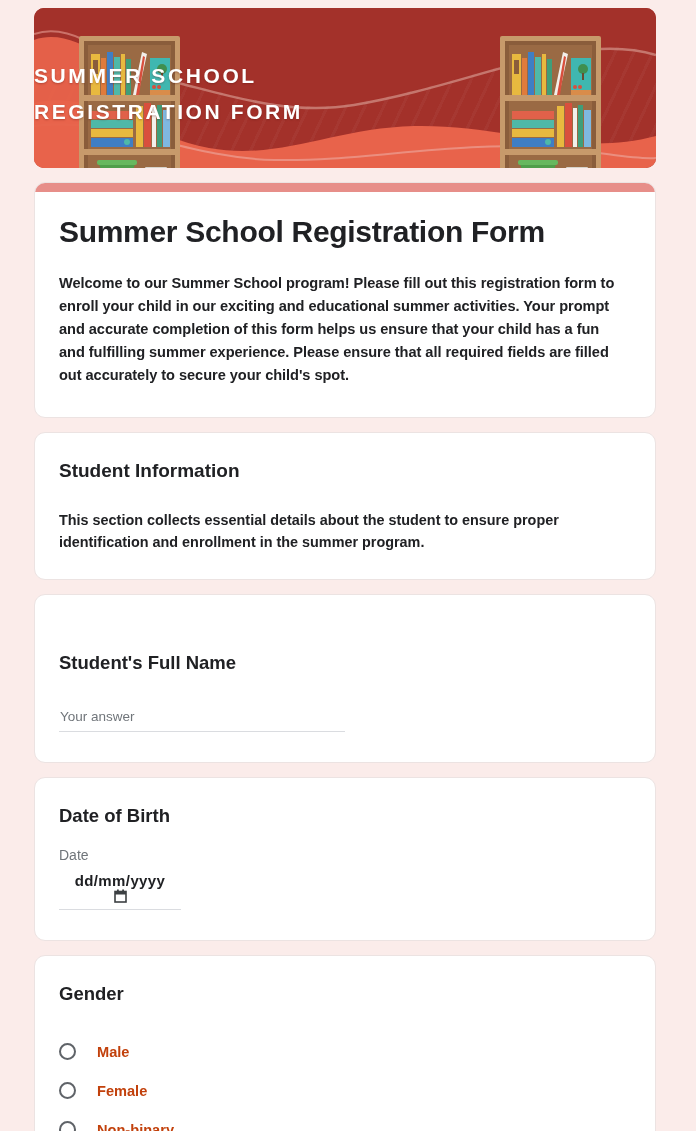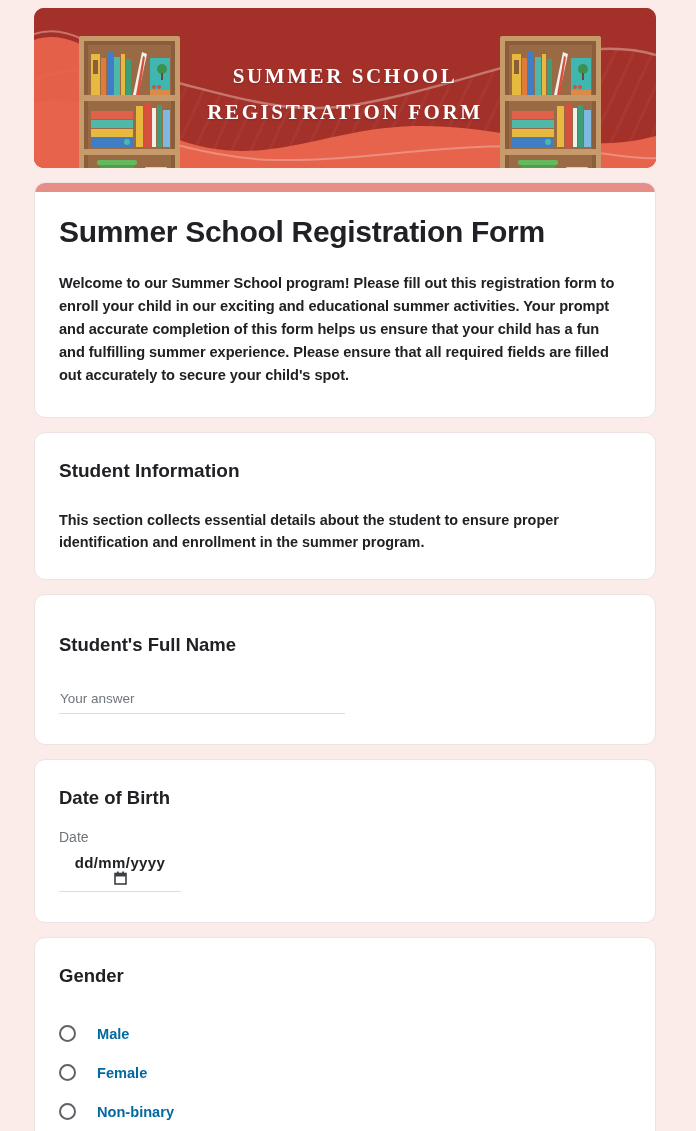--- a/index.html
+++ b/index.html
@@ -48,23 +48,23 @@
     inset: 0;
     width: 100%;
     height: 100%;
     display: block;
   }
   .banner-title {
     position: absolute;
     left: 0;
     right: 0;
     top: 50px;
-    text-align: center;
+    text-align: left;
     color: #ffffff;
-    font-family: Liberation Serif, serif;
+    font-family: Liberation Sans, sans-serif;
     font-weight: bold;
     font-size: 21px;
     letter-spacing: 2.6px;
     line-height: 36px;
     text-transform: uppercase;
     z-index: 6;
     text-shadow: 0 1px 2px rgba(90,20,14,0.35);
   }
   .banner-title .line2 { display: block; }
 
@@ -203,21 +203,21 @@
     border: 2px solid #5f6368;
     border-radius: 50%;
     flex: 0 0 auto;
     background: transparent;
   }
   .radio-label {
     margin-left: 21px;
     font-family: "Liberation Sans Narrow", "Liberation Sans", sans-serif;
     font-weight: bold;
     font-size: 14.6px;
-    color: #0369a1;
+    color: #c2410c;
     line-height: 18px;
   }
 </style>
 </head>
 <body>
 
 <div class="page">
 
   <div class="banner">
     <div class="banner-stripes"></div>
@@ -322,21 +322,21 @@
       <div class="form-title">Summer School Registration Form</div>
       <div class="form-desc">Welcome to our Summer School program! Please fill out this registration form to enroll your child in our exciting and educational summer activities. Your prompt and accurate completion of this form helps us ensure that your child has a fun and fulfilling summer experience. Please ensure that all required fields are filled out accurately to secure your child's spot.</div>
     </div>
   </div>
 
   <div class="card">
     <div class="section-heading">Student Information</div>
     <div class="section-desc">This section collects essential details about the student to ensure proper identification and enrollment in the summer program.</div>
   </div>
 
-  <div class="card" style="padding-top:38px;padding-bottom:30px;">
+  <div class="card" style="padding-top:56px;padding-bottom:30px;">
     <div class="question-title">Student's Full Name</div>
     <div class="short-answer">
       <input type="text" placeholder="Your answer" style="">
     </div>
   </div>
 
   <div class="card" style="padding-bottom:30px;">
     <div class="question-title">Date of Birth</div>
     <div class="date-label">Date</div>
     <div class="date-row">

